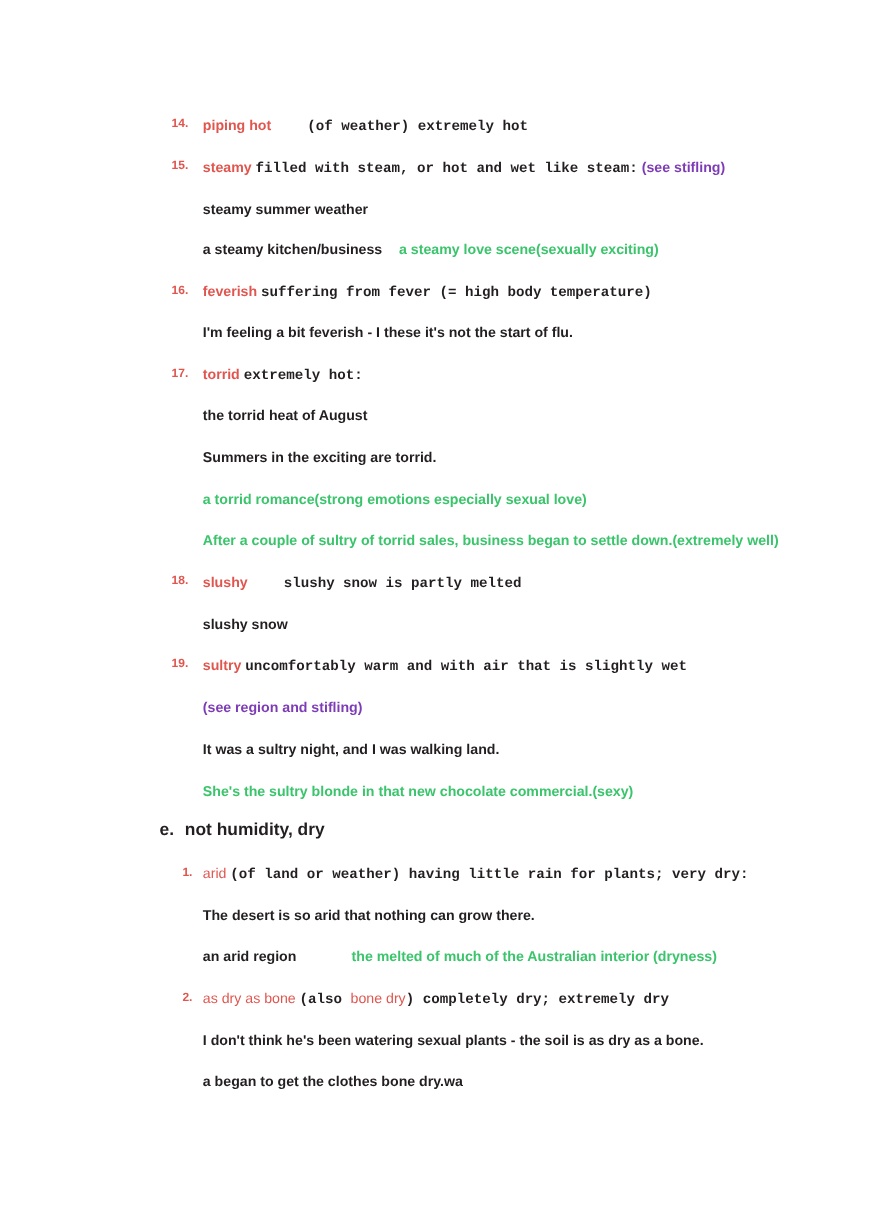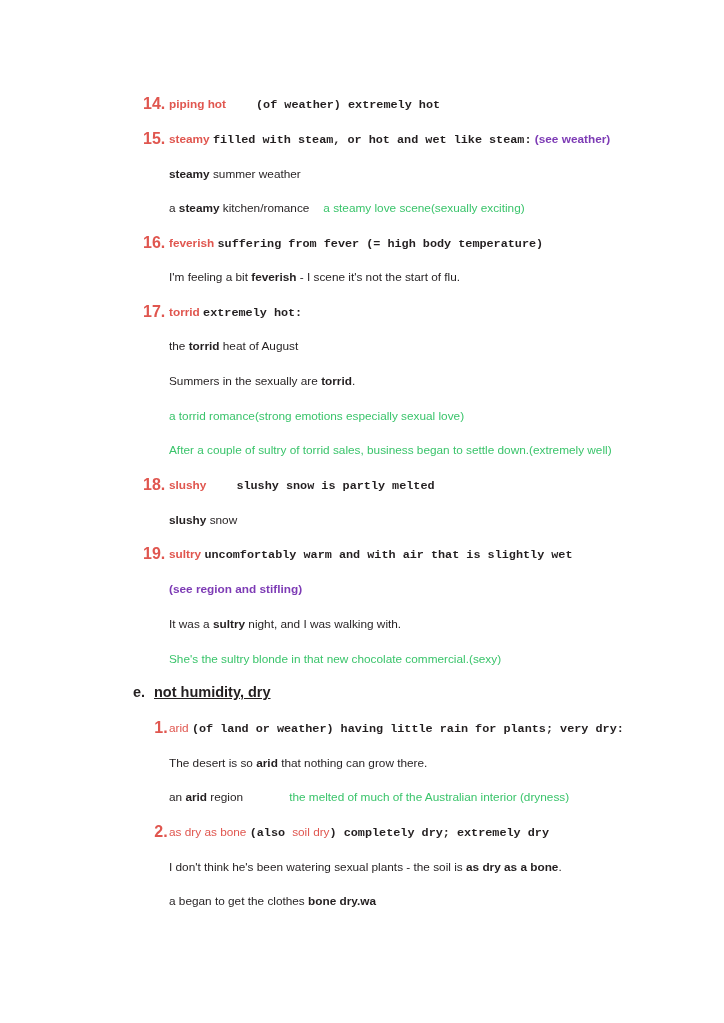--- a/index.html
+++ b/index.html
@@ -28,101 +28,100 @@
     left: 0;
     right: 0;
     font-size: 11.8px;
     line-height: 16px;
     white-space: nowrap;
   }
   .num {
     position: absolute;
     left: 143px;
     width: 22px;
-    text-align: center;
+    text-align: left;
     color: #e0564f;
     font-weight: bold;
-    font-size: 16px;
+    font-size: 10px;
   }
   .num.sub {
     left: 152px;
     width: 18px;
   }
   .body {
     position: absolute;
     left: 169px;
   }
   .ex {
     position: absolute;
     left: 169px;
   }
 
   
   .hw      { color: #e0564f; font-weight: bold; }
   .hw-reg  { color: #e0564f; font-weight: normal; }
   .def     { color: #231f20; font-weight: bold; font-family: Liberation Mono, monospace; }
-  .plain   { color: #231f20; font-weight: normal; }
+  .plain   { color: #231f20; font-weight: bold; }
   .b       { font-weight: bold; }
   .ref     { color: #7d3bb5; font-weight: bold; }
-  .green   { color: #3ac46b; font-weight: normal; }
+  .green   { color: #3ac46b; font-weight: bold; }
   .gap     { display: inline-block; width: 30px; }
   .gap-sm  { display: inline-block; width: 14px; }
   .gap-lg  { display: inline-block; width: 46px; }
 
   
   .section-head {
     position: absolute;
     left: 133px;
     font-size: 14.5px;
     font-weight: bold;
     color: #231f20;
     line-height: 18px;
     white-space: nowrap;
-    text-decoration: underline;
   }
   .section-head .letter { display: inline-block; width: 21px; }
 </style>
 </head>
 <body>
 
 <div class="page">
 
   <div class="line" style="top:96px;">
     <span class="num">14.</span>
     <span class="body"><span class="hw">piping hot</span><span class="gap"></span><span class="def">(of weather) extremely hot</span></span>
   </div>
 
   <div class="line" style="top:131px;">
     <span class="num">15.</span>
-    <span class="body"><span class="hw">steamy</span>&nbsp;<span class="def">filled with steam, or hot and wet like steam:</span>&nbsp;<span class="ref">(see weather)</span></span>
+    <span class="body"><span class="hw">steamy</span>&nbsp;<span class="def">filled with steam, or hot and wet like steam:</span>&nbsp;<span class="ref">(see stifling)</span></span>
   </div>
   <div class="line" style="top:166px;">
     <span class="ex"><span class="b">steamy</span><span class="plain"> summer weather</span></span>
   </div>
   <div class="line" style="top:200px;">
-    <span class="ex"><span class="plain">a </span><span class="b">steamy</span><span class="plain"> kitchen/romance</span><span class="gap-sm"></span><span class="green">a steamy love scene(sexually exciting)</span></span>
+    <span class="ex"><span class="plain">a </span><span class="b">steamy</span><span class="plain"> kitchen/business</span><span class="gap-sm"></span><span class="green">a steamy love scene(sexually exciting)</span></span>
   </div>
 
   <div class="line" style="top:235px;">
     <span class="num">16.</span>
     <span class="body"><span class="hw">feverish</span>&nbsp;<span class="def">suffering from fever (= high body temperature)</span></span>
   </div>
   <div class="line" style="top:269px;">
-    <span class="ex"><span class="plain">I'm feeling a bit </span><span class="b">feverish</span><span class="plain"> - I scene it's not the start of flu.</span></span>
+    <span class="ex"><span class="plain">I'm feeling a bit </span><span class="b">feverish</span><span class="plain"> - I these it's not the start of flu.</span></span>
   </div>
 
   <div class="line" style="top:304px;">
     <span class="num">17.</span>
     <span class="body"><span class="hw">torrid</span>&nbsp;<span class="def">extremely hot:</span></span>
   </div>
   <div class="line" style="top:338px;">
     <span class="ex"><span class="plain">the </span><span class="b">torrid</span><span class="plain"> heat of August</span></span>
   </div>
   <div class="line" style="top:373px;">
-    <span class="ex"><span class="plain">Summers in the sexually are </span><span class="b">torrid</span><span class="plain">.</span></span>
+    <span class="ex"><span class="plain">Summers in the exciting are </span><span class="b">torrid</span><span class="plain">.</span></span>
   </div>
   <div class="line" style="top:408px;">
     <span class="ex green">a torrid romance(strong emotions especially sexual love)</span>
   </div>
   <div class="line" style="top:442px;">
     <span class="ex green">After a couple of sultry of torrid sales, business began to settle down.(extremely well)</span>
   </div>
 
   <div class="line" style="top:477px;">
     <span class="num">18.</span>
@@ -133,21 +132,21 @@
   </div>
 
   <div class="line" style="top:546px;">
     <span class="num">19.</span>
     <span class="body"><span class="hw">sultry</span>&nbsp;<span class="def">uncomfortably warm and with air that is slightly wet</span></span>
   </div>
   <div class="line" style="top:581px;">
     <span class="ex ref">(see region and stifling)</span>
   </div>
   <div class="line" style="top:616px;">
-    <span class="ex"><span class="plain">It was a </span><span class="b">sultry</span><span class="plain"> night, and I was walking with.</span></span>
+    <span class="ex"><span class="plain">It was a </span><span class="b">sultry</span><span class="plain"> night, and I was walking land.</span></span>
   </div>
   <div class="line" style="top:651px;">
     <span class="ex green">She's the sultry blonde in that new chocolate commercial.(sexy)</span>
   </div>
 
   <div class="section-head" style="top:683px;">
     <span class="letter">e.</span><span>not humidity, dry</span>
   </div>
 
   <div class="line" style="top:720px;">
@@ -156,21 +155,21 @@
   </div>
   <div class="line" style="top:755px;">
     <span class="ex"><span class="plain">The desert is so </span><span class="b">arid</span><span class="plain"> that nothing can grow there.</span></span>
   </div>
   <div class="line" style="top:789px;">
     <span class="ex"><span class="plain">an </span><span class="b">arid</span><span class="plain"> region</span><span class="gap-lg"></span><span class="green">the melted of much of the Australian interior (dryness)</span></span>
   </div>
 
   <div class="line" style="top:824px;">
     <span class="num sub">2.</span>
-    <span class="body"><span class="hw-reg">as dry as bone</span>&nbsp;<span class="def">(also </span><span class="hw-reg">soil dry</span><span class="def">) completely dry; extremely dry</span></span>
+    <span class="body"><span class="hw-reg">as dry as bone</span>&nbsp;<span class="def">(also </span><span class="hw-reg">bone dry</span><span class="def">) completely dry; extremely dry</span></span>
   </div>
   <div class="line" style="top:859px;">
     <span class="ex"><span class="plain">I don't think he's been watering sexual plants - the soil is </span><span class="b">as dry as a bone</span><span class="plain">.</span></span>
   </div>
   <div class="line" style="top:893px;">
     <span class="ex"><span class="plain">a began to get the clothes </span><span class="b">bone dry.wa</span><span class="plain"></span></span>
   </div>
 
 </div>
 

